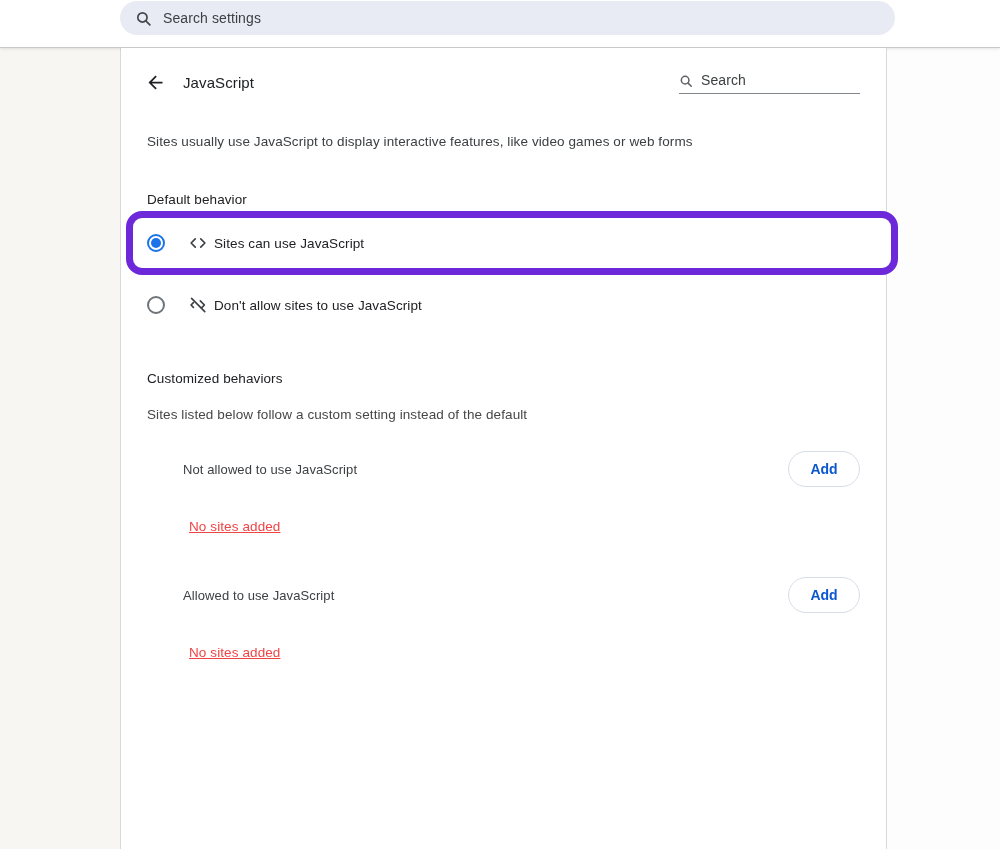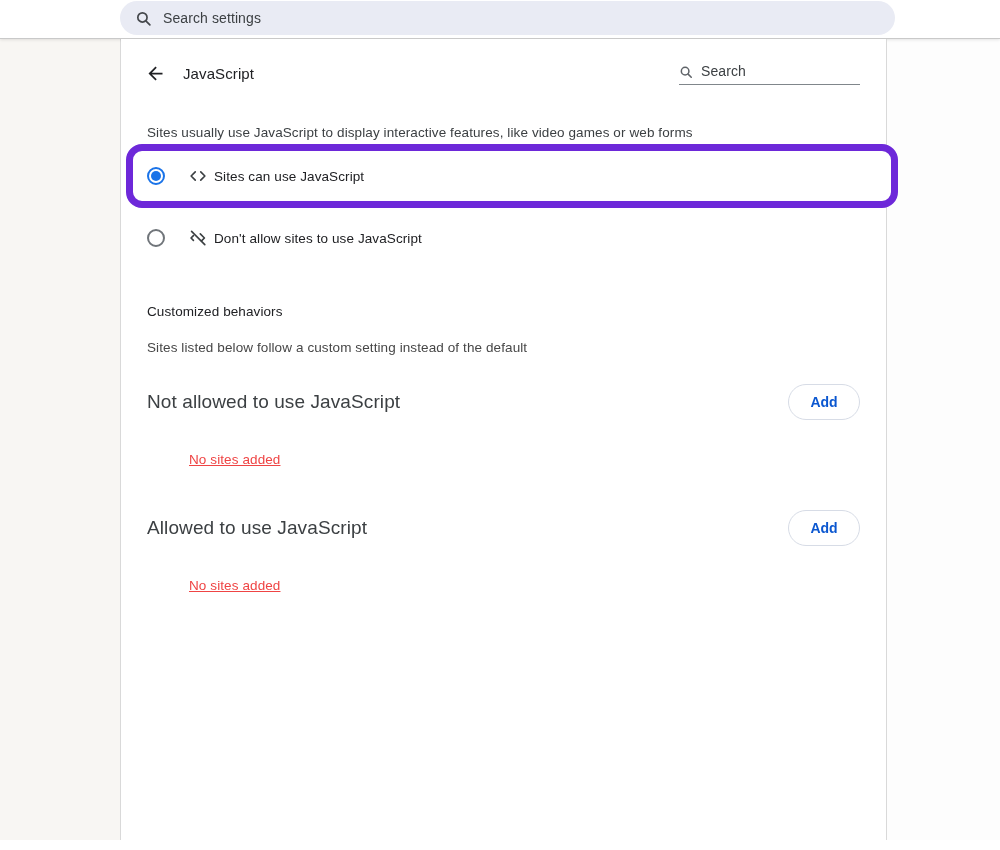--- a/index.html
+++ b/index.html
@@ -6,21 +6,21 @@
   html, body { width: 1000px; height: 850px; overflow: hidden; }
   body {
     font-family: "Liberation Sans", "DejaVu Sans", sans-serif;
     background: #ffffff;
     color: #202124;
     letter-spacing: .1px;
   }
   
   .topbar {
     position: relative;
-    height: 39px;
+    height: 48px;
     background: #ffffff;
     border-bottom: 1px solid #c9c9c9;
     box-shadow: 0 1px 3px rgba(0,0,0,.10);
   }
   .search-pill {
     position: absolute;
     left: 120px; top: 1px;
     width: 775px; height: 34px;
     background: #e9ebf4;
     border-radius: 17px;
@@ -81,21 +81,21 @@
   .radio.selected::after {
     content: ''; position: absolute; inset: 2px;
     border-radius: 50%; background: #1a73e8;
   }
   .radio.unselected { border: 2px solid #70757a; }
   .opt-icon { margin-left: 22px; width: 22px; height: 22px; display: flex; align-items: center; }
   .option-label { margin-left: 5px; font-size: 13.5px; color: #202124; }
   
   .list-row { display: flex; align-items: center; justify-content: space-between; margin-top: 28px; }
   .list-row.second { margin-top: 42px; }
-  .list-label { font-size: 19px; color: #3c4043; }
+  .list-label { font-size: 13px; color: #3c4043; margin-left: 36px; }
   .add-btn {
     width: 72px; height: 36px;
     background: #ffffff;
     border: 1px solid #d7dce6;
     border-radius: 18px;
     color: #0b57d0; font-size: 14px; font-weight: 700;
     font-family: "Liberation Sans", "DejaVu Sans", sans-serif;
     display: flex; align-items: center; justify-content: center;
     cursor: pointer;
   }
@@ -136,20 +136,21 @@
             <circle cx="10.5" cy="10.5" r="6.5"></circle>
               <line x1="15.6" y1="15.6" x2="21" y2="21"></line>
           </svg>
         </span>
         <span class="lbl">Search</span>
       </div>
     </div>
 
     <div class="description">Sites usually use JavaScript to display interactive features, like video games or web forms</div>
 
+    <div class="section-heading dh">Default behavior</div>
 
     <div class="annotation-box">
       <div class="option-row">
         <span class="radio selected"></span>
         <span class="opt-icon">
           <svg width="22" height="22" viewBox="0 0 24 24" fill="none" stroke="#3c4043" stroke-width="1.8" stroke-linecap="round" stroke-linejoin="round">
             <path d="M9 7.5L4.5 12 9 16.5"></path>
               <path d="M15 7.5L19.5 12 15 16.5"></path>
           </svg>
         </span>

